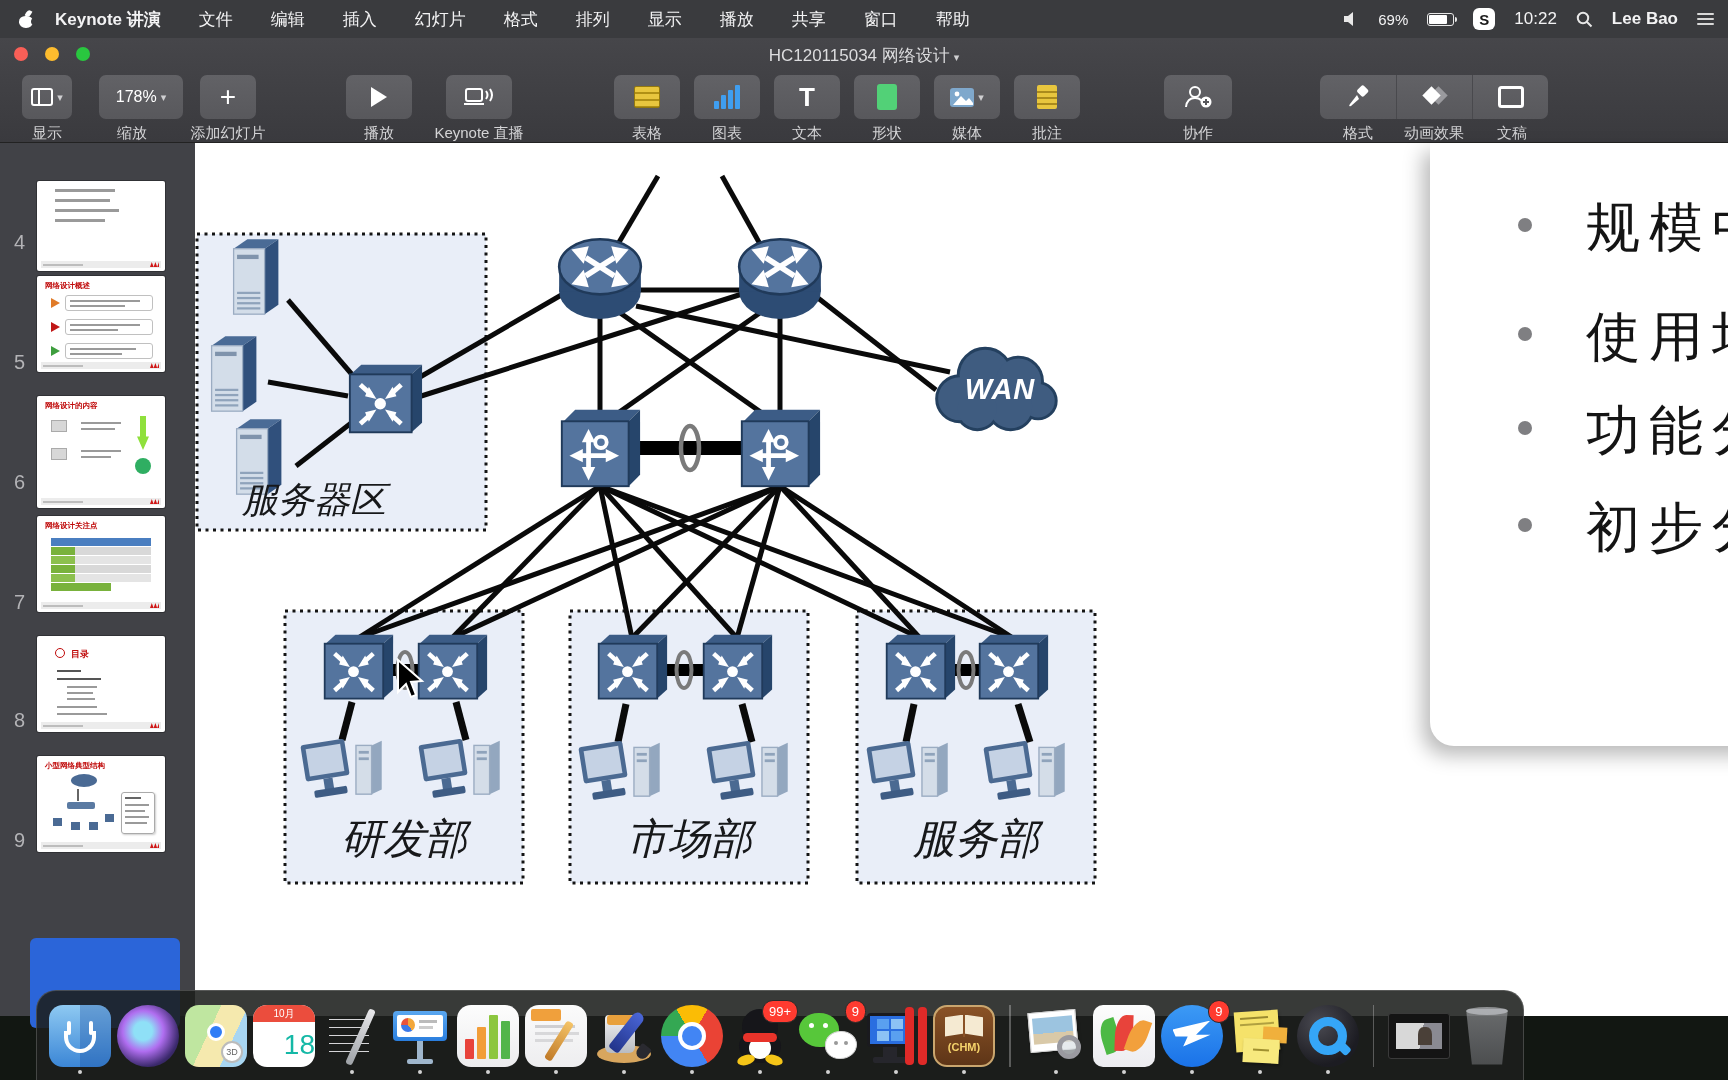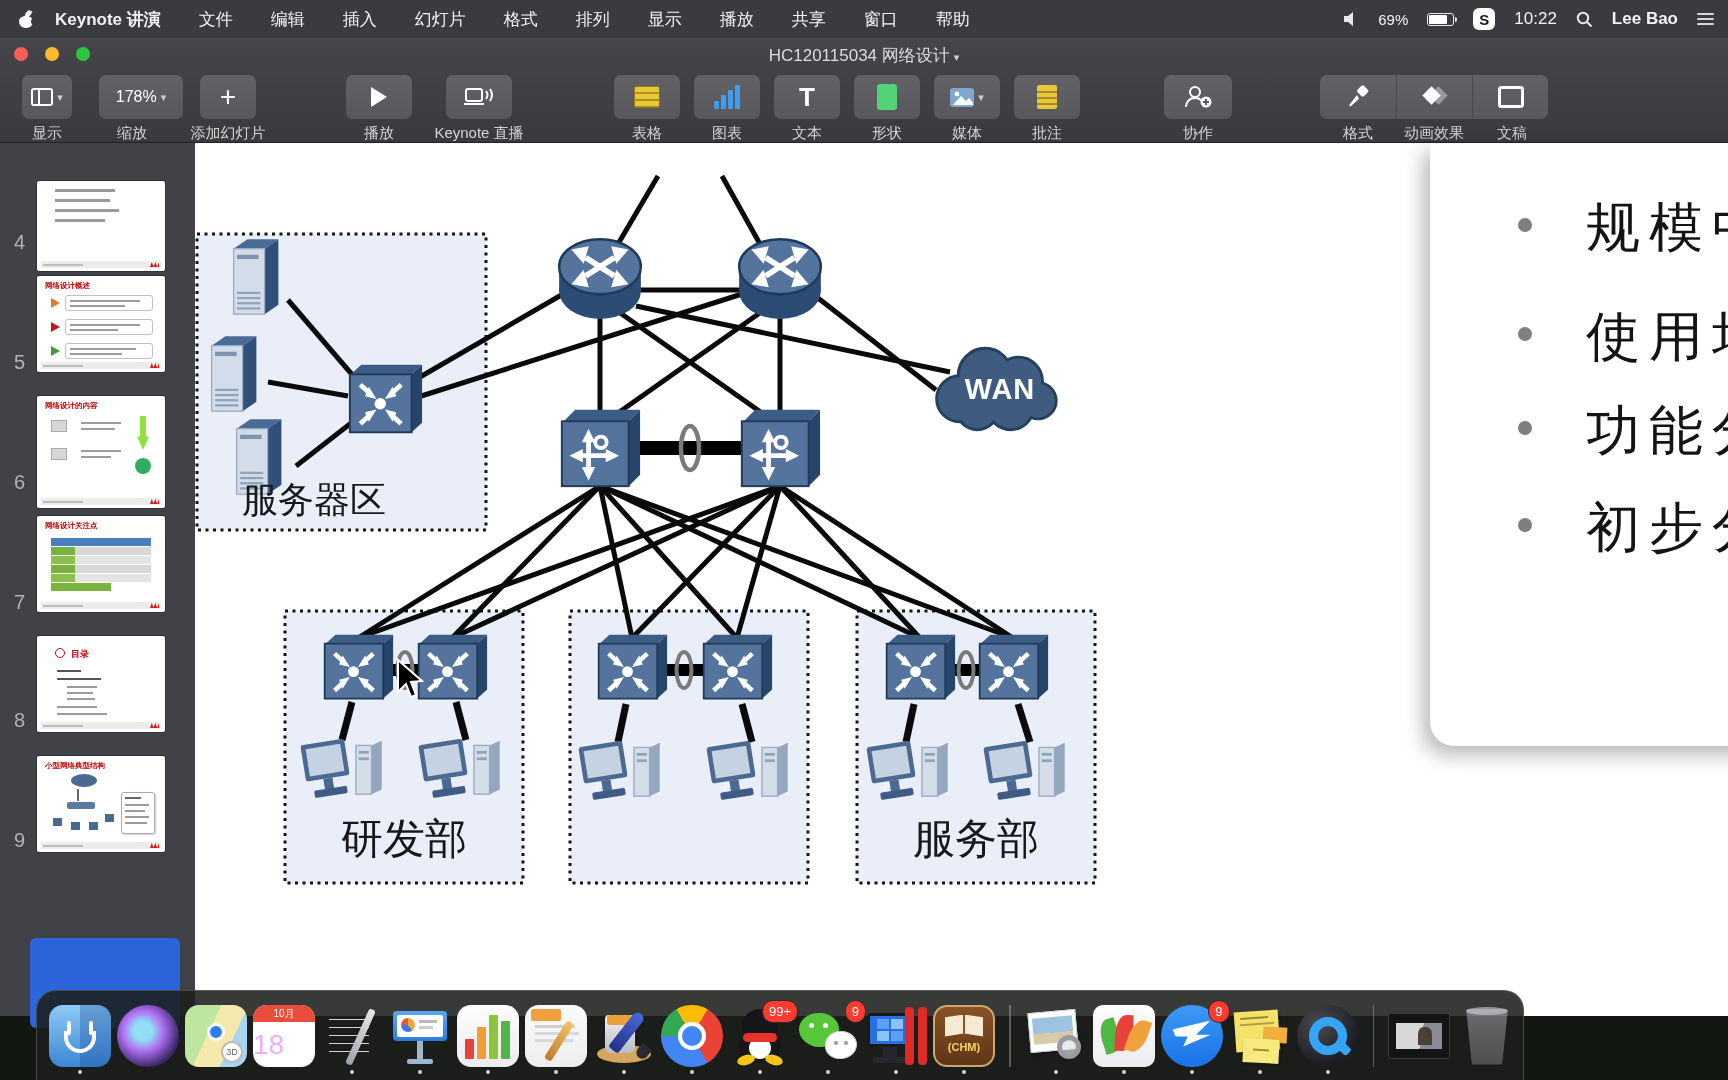--- a/index.html
+++ b/index.html
@@ -54,21 +54,21 @@
   .ttitle{position:absolute;left:8px;top:5px;font-size:7.5px;font-weight:bold;color:#c00a0a;white-space:nowrap;}
   .tfoot{position:absolute;left:4px;right:4px;bottom:3px;height:7px;background:#ececec;}
   .tfoot i{position:absolute;right:2px;top:1px;width:9px;height:5px;background:#d01616;
      clip-path:polygon(0 100%,20% 0,40% 100%,60% 0,80% 100%,100% 0,100% 100%);}
   .tfoot b{position:absolute;left:2px;top:2.5px;width:40px;height:2px;background:#bdbdbd;}
   .gline{position:absolute;height:2.5px;background:#9a9a9a;}
   .sel{position:absolute;left:30px;top:795px;width:150px;height:90px;background:#2b65d9;border-radius:6px;}
 
   
   #canvas{position:absolute;left:195px;top:105px;width:1533px;height:873px;background:#fff;}
-  .arealabel{position:absolute;color:#17181a;}
+  .arealabel{position:absolute;color:#17181a;font-style:italic;}
   #notes-card{position:absolute;left:1235px;top:0px;width:470px;height:603px;background:#fff;
      border-radius:0 0 0 24px;box-shadow:-7px 9px 20px rgba(0,0,0,.28);}
   .nrow{position:absolute;left:0;width:470px;}
   .nrow .dot{position:absolute;left:88px;top:26px;width:14px;height:14px;border-radius:50%;background:#7f7f82;}
   .nrow .ntext{position:absolute;left:156px;top:0;font-size:54px;color:#141414;white-space:nowrap;letter-spacing:9px;}
 
   
   #dock{position:absolute;left:36px;top:990px;width:1488px;height:90px;
      background:rgba(28,31,28,.88);border:1px solid rgba(150,150,150,.35);border-bottom:none;
      border-radius:20px 20px 0 0;display:flex;align-items:center;padding:0 12px;gap:6px;}
@@ -517,20 +517,21 @@
         <use href="#sym-pc" x="864" y="700" width="92" height="74"></use>
         <use href="#sym-pc" x="981" y="700" width="92" height="74"></use>
 
         <polygon points="398,622 398,654 406,646 411,659 416,657 411,644 422,643" fill="#000" stroke="#fff" stroke-width="2"></polygon>
       </svg>
 
       
       <div class="arealabel" style="left:47px;top:333px;font-size:36px">服务器区</div>
       <div class="arealabel" style="left:743px;top:230px;width:124px;text-align:center;font-size:29px;font-weight:bold;color:#fff;letter-spacing:1px">WAN</div>
       <div class="arealabel" style="left:90px;top:668px;width:238px;text-align:center;font-size:42px">研发部</div>
+      <div class="arealabel" style="left:375px;top:668px;width:238px;text-align:center;font-size:42px">市场部</div>
       <div class="arealabel" style="left:662px;top:668px;width:238px;text-align:center;font-size:42px">服务部</div>
 
       
       <div id="notes-card">
         <div class="nrow" style="top:49px">
           <div class="dot"></div>
           <div class="ntext">规模中</div>
         </div>
         <div class="nrow" style="top:158px">
           <div class="dot"></div>
@@ -562,21 +563,21 @@
     </div>
     <div class="dicon">
       <div class="rs" style="background:linear-gradient(115deg,#bfe6a0 0 40%,#f5e9ae 40% 70%,#a8d6f2 70%);"></div>
       <div class="abs" style="left:22px;top:18px;width:18px;height:18px;background:#2f7df6;border-radius:50%;border:3px solid #fff;"></div>
       <div class="abs" style="left:36px;top:36px;width:22px;height:22px;background:#fff;border:2px solid #bbb;border-radius:50%;font-size:9px;color:#666;display:flex;align-items:center;justify-content:center;">3D</div>
 
     </div>
     <div class="dicon">
       <div class="rs" style="background:#fff;"></div>
       <div class="abs" style="left:0;top:0;width:62px;height:17px;background:#eb4d3d;border-radius:14px 14px 0 0;color:#fff;font-size:10px;text-align:center;line-height:17px;">10月</div>
-      <div class="abs" style="left:0;top:17px;width:62px;height:45px;color:#f0abfc;font-size:28px;text-align:left;line-height:45px;">18</div>
+      <div class="abs" style="left:0;top:17px;width:62px;height:45px;color:#14b8a6;font-size:28px;text-align:right;line-height:45px;">18</div>
     </div>
     <div class="dicon">
       <div class="rs" style="background:linear-gradient(#fdfdfd,#e9e9ea);border-radius:8px;width:52px;left:2px;top:2px;height:58px;background-image:repeating-linear-gradient(#d6d6d8 0 1.5px,transparent 1.5px 8px);background-size:40px 40px;background-position:6px 12px;background-repeat:no-repeat;"></div>
       <div class="abs" style="left:36px;top:2px;width:7px;height:60px;background:linear-gradient(#e8e8ea,#9fa3a8);transform:rotate(24deg);border-radius:3px;"></div>
       <div class="dot2"></div>
     </div>
     <div class="dicon">
       <div class="abs" style="left:4px;top:6px;width:54px;height:30px;background:linear-gradient(#5aa7f0,#2a7ede);border-radius:4px;"></div>
       <div class="abs" style="left:8px;top:10px;width:46px;height:22px;background:#fff;border-radius:2px;"></div>
       <div class="abs" style="left:12px;top:13px;width:14px;height:14px;border-radius:50%;background:conic-gradient(#f2a73b 0 40%,#3b78e8 40% 75%,#e8533b 75%);"></div>

